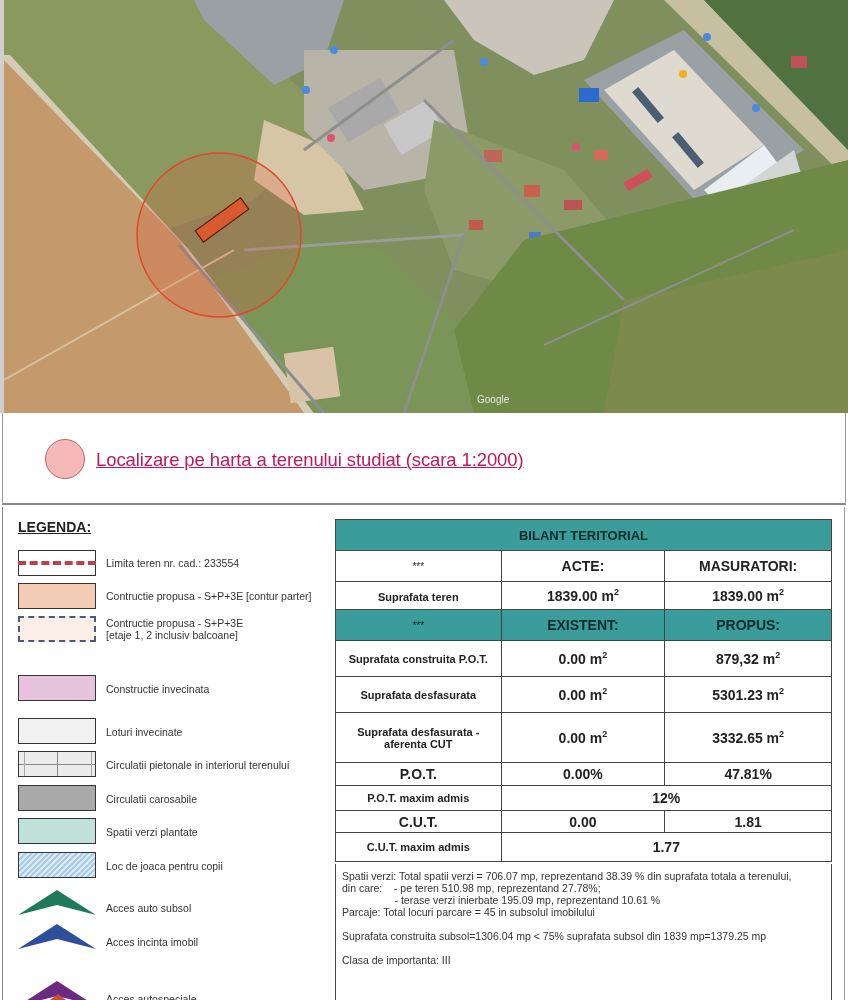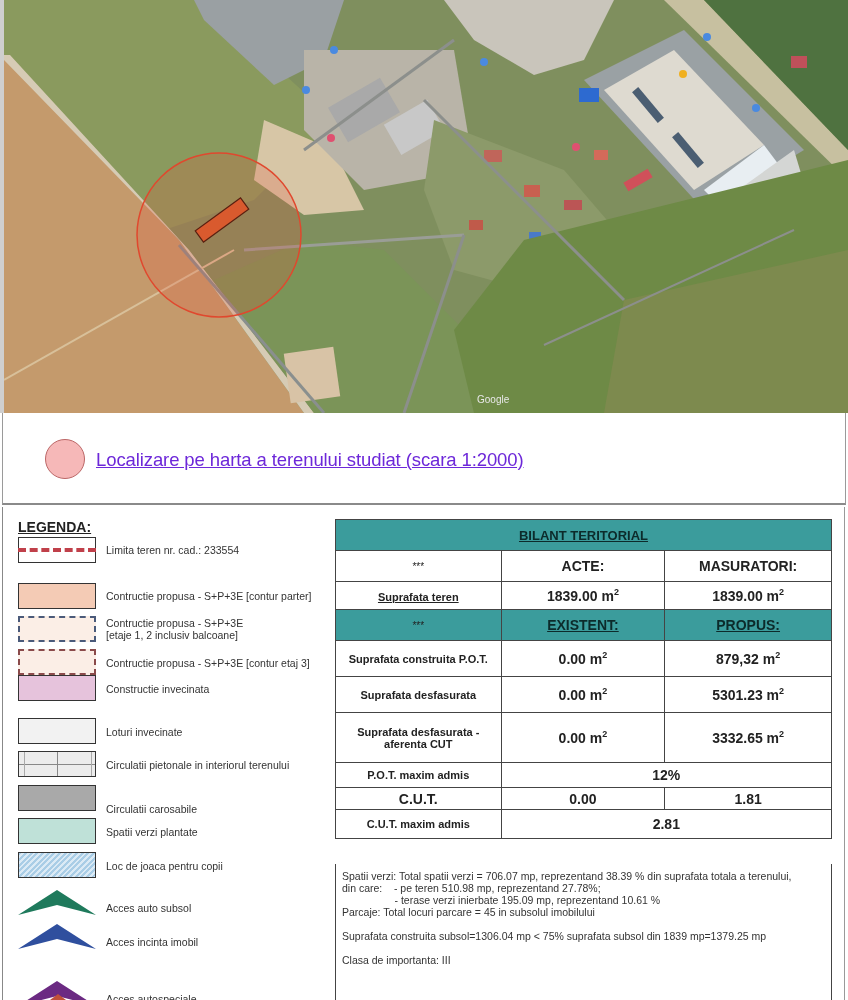--- a/index.html
+++ b/index.html
@@ -6,35 +6,35 @@
   html, body { width: 848px; height: 1000px; overflow: hidden; background: #ffffff; }
   body { font-family: "Liberation Sans", sans-serif; color: #222; position: relative; }
 
   
   .map { position: absolute; left: 0; top: 0; width: 848px; height: 413px; overflow: hidden; background: #8d9a6b; border-left: 4px solid #cfcfcf; }
   .map svg { display: block; }
 
   
   .caption-box { position: absolute; left: 2px; top: 413px; width: 844px; height: 92px; border: 1px solid #9a9a9a; border-top: none; border-bottom: 2px solid #8a8a8a; background: #fff; }
   .caption-circle { position: absolute; left: 42px; top: 26px; width: 40px; height: 40px; border-radius: 50%; background: #f6b8b8; border: 1px solid #b66; }
-  .caption-text { position: absolute; left: 93px; top: 36px; font-size: 18.5px; color: #6d28d9; text-decoration: underline; letter-spacing: -0.1px; }
+  .caption-text { position: absolute; left: 93px; top: 36px; font-size: 18.5px; color: #be185d; text-decoration: underline; letter-spacing: -0.1px; }
 
   
   .legend { position: absolute; left: 2px; top: 507px; width: 326px; height: 493px; border-left: 1px solid #888; }
   .legend-title { position: absolute; left: 15px; top: 12px; font-size: 14px; font-weight: bold; text-decoration: underline; color: #222; }
   .legend-item { position: absolute; left: 15px; width: 310px; height: 30px; }
   .swatch { position: absolute; left: 0; top: 0; width: 78px; height: 26px; border: 1px solid #333; }
   .legend-label { position: absolute; left: 88px; font-size: 10.5px; color: #333; line-height: 12px; }
   .arrow { position: absolute; left: 0; top: 0; }
 
   
   .tbl { position: absolute; left: 335px; top: 519px; width: 497px; border-collapse: collapse; font-family: "Liberation Sans", sans-serif; }
   .tbl td { border: 1px solid #444; text-align: center; vertical-align: middle; color: #222; }
   .tbl .hdr { background: #3b9c9c; }
-  .tbl .hdr span { font-weight: bold; text-decoration: underline; color: #0c2b2b; }
+  .tbl .hdr span { font-weight: bold; color: #0c2b2b; }
   .tbl .c1 { width: 166px; }
   .tbl .c2 { width: 164px; }
   .tbl .c3 { width: 167px; }
   .lbl-sm { font-size: 11px; font-weight: bold; }
   .lbl-md { font-size: 14px; font-weight: bold; }
   .val { font-size: 14px; font-weight: bold; }
   sup { font-size: 9px; }
 
   .notes { position: absolute; left: 335px; top: 864px; width: 497px; height: 136px; border-left: 1px solid #444; border-right: 1px solid #444; font-size: 10.5px; color: #333; line-height: 12px; padding: 6px 0 8px 6px; }
   .notes div { white-space: pre; }
@@ -116,42 +116,38 @@
 </div>
 
 <div class="caption-box">
   <div class="caption-circle"></div>
   <div class="caption-text">Localizare pe harta a terenului studiat (scara 1:2000)</div>
 </div>
 
 <div class="legend">
   <div class="legend-title">LEGENDA:</div>
 
-  <div class="legend-item" style="top:30px;">
+  <div class="legend-item" style="top:43px;">
     <div class="swatch" style="background:#fff;">
       <div style="position:absolute; left:-1px; right:-1px; top:10px; border-top:4px dashed #c0404a;"></div>
     </div>
     <div class="legend-label" style="top:7px;">Limita teren nr. cad.: 233554</div>
   </div>
 
   <div class="legend-item" style="top:76px;">
     <div class="swatch" style="background:#f4cbb5;"></div>
     <div class="legend-label" style="top:7px;">Contructie propusa - S+P+3E [contur parter]</div>
   </div>
 
   <div class="legend-item" style="top:109px;">
     <div class="swatch" style="background:#fbeee6; border:2px dashed #4a5a7a;"></div>
     <div class="legend-label" style="top:1px;">Contructie propusa - S+P+3E</div>
     <div class="legend-label" style="top:13px;">[etaje 1, 2 inclusiv balcoane]</div>
   </div>
 
-  <div class="legend-item" style="top:142px;">
-    <div class="swatch" style="background:#fbeee6; border:2px dashed #8a4a4a;"></div>
-    <div class="legend-label" style="top:8px;">Contructie propusa - S+P+3E [contur etaj 3]</div>
-  </div>
 
   <div class="legend-item" style="top:168px;">
     <div class="swatch" style="background:#e6c3dc;"></div>
     <div class="legend-label" style="top:8px;">Constructie invecinata</div>
   </div>
 
   <div class="legend-item" style="top:211px;">
     <div class="swatch" style="background:#f2f2f2;"></div>
     <div class="legend-label" style="top:8px;">Loturi invecinate</div>
   </div>
@@ -161,21 +157,21 @@
       <div style="position:absolute; left:0; right:0; top:12px; border-top:1px solid #888;"></div>
       <div style="position:absolute; left:5px; top:0; bottom:0; border-left:1px solid #aaa;"></div>
       <div style="position:absolute; left:38px; top:0; bottom:0; border-left:1px solid #888;"></div>
       <div style="position:absolute; left:72px; top:0; bottom:0; border-left:1px solid #aaa;"></div>
     </div>
     <div class="legend-label" style="top:8px;">Circulatii pietonale in interiorul terenului</div>
   </div>
 
   <div class="legend-item" style="top:278px;">
     <div class="swatch" style="background:#a9a9a9;"></div>
-    <div class="legend-label" style="top:18px;">Circulatii carosabile</div>
+    <div class="legend-label" style="top:8px;">Circulatii carosabile</div>
   </div>
 
   <div class="legend-item" style="top:311px;">
     <div class="swatch" style="background:#bfe1d8;"></div>
     <div class="legend-label" style="top:8px;">Spatii verzi plantate</div>
   </div>
 
   <div class="legend-item" style="top:345px;">
     <div class="swatch" style="background: repeating-linear-gradient(135deg, #a9cde6 0 2px, #dbeaf5 2px 4px);"></div>
     <div class="legend-label" style="top:8px;">Loc de joaca pentru copii</div>
@@ -215,21 +211,21 @@
     <td class="hdr" colspan="3">
       <span style="font-size:13px;">BILANT TERITORIAL</span>
     </td>
   </tr>
   <tr style="height:31px;">
     <td class="c1" style="font-size:10px;">***</td>
     <td class="c2 lbl-md">ACTE:</td>
     <td class="c3 lbl-md">MASURATORI:</td>
   </tr>
   <tr style="height:28px;">
-    <td class="c1"><span class="lbl-sm" style="text-decoration:underline;">Suprafata teren</span></td>
+    <td class="c1"><span class="lbl-sm" style="">Suprafata teren</span></td>
     <td class="c2 val"><span>1839.00 m</span><sup>2</sup></td>
     <td class="c3 val"><span>1839.00 m</span><sup>2</sup></td>
   </tr>
   <tr style="height:31px;">
     <td class="hdr c1" style="font-size:10px;"><span style="text-decoration:none; font-weight:normal; color:#222;">***</span></td>
     <td class="hdr c2"><span style="font-size:14px;">EXISTENT:</span></td>
     <td class="hdr c3"><span style="font-size:14px;">PROPUS:</span></td>
   </tr>
   <tr style="height:36px;">
     <td class="c1 lbl-sm">Suprafata construita P.O.T.</td>
@@ -242,32 +238,37 @@
     <td class="c3 val"><span>5301.23 m</span><sup>2</sup></td>
   </tr>
   <tr style="height:50px;">
     <td class="c1 lbl-sm">
           <div>Suprafata desfasurata -</div>
           <div>aferenta CUT</div>
         </td>
     <td class="c2 val"><span>0.00 m</span><sup>2</sup></td>
     <td class="c3 val"><span>3332.65 m</span><sup>2</sup></td>
   </tr>
+  <tr style="height:23px;">
+    <td class="c1 lbl-md">P.O.T.</td>
+    <td class="c2 val">0.00%</td>
+    <td class="c3 val">47.81%</td>
+  </tr>
   <tr style="height:25px;">
     <td class="c1 lbl-sm">P.O.T. maxim admis</td>
     <td class="val" colspan="2">12%</td>
   </tr>
   <tr style="height:22px;">
     <td class="c1 lbl-md">C.U.T.</td>
     <td class="c2 val">0.00</td>
     <td class="c3 val">1.81</td>
   </tr>
   <tr style="height:29px;">
     <td class="c1 lbl-sm">C.U.T. maxim admis</td>
-    <td class="val" colspan="2">2.81</td>
+    <td class="val" colspan="2">1.77</td>
   </tr>
 </tbody>
   </table>
 
 <div class="notes">
   <div>Spatii verzi: Total spatii verzi = 706.07 mp, reprezentand 38.39 % din suprafata totala a terenului,</div>
   <div>din care:    - pe teren 510.98 mp, reprezentand 27.78%;</div>
   <div>                  - terase verzi inierbate 195.09 mp, reprezentand 10.61 %</div>
   <div>Parcaje: Total locuri parcare = 45 in subsolul imobilului</div>
   <div style="height:12px;"></div>

